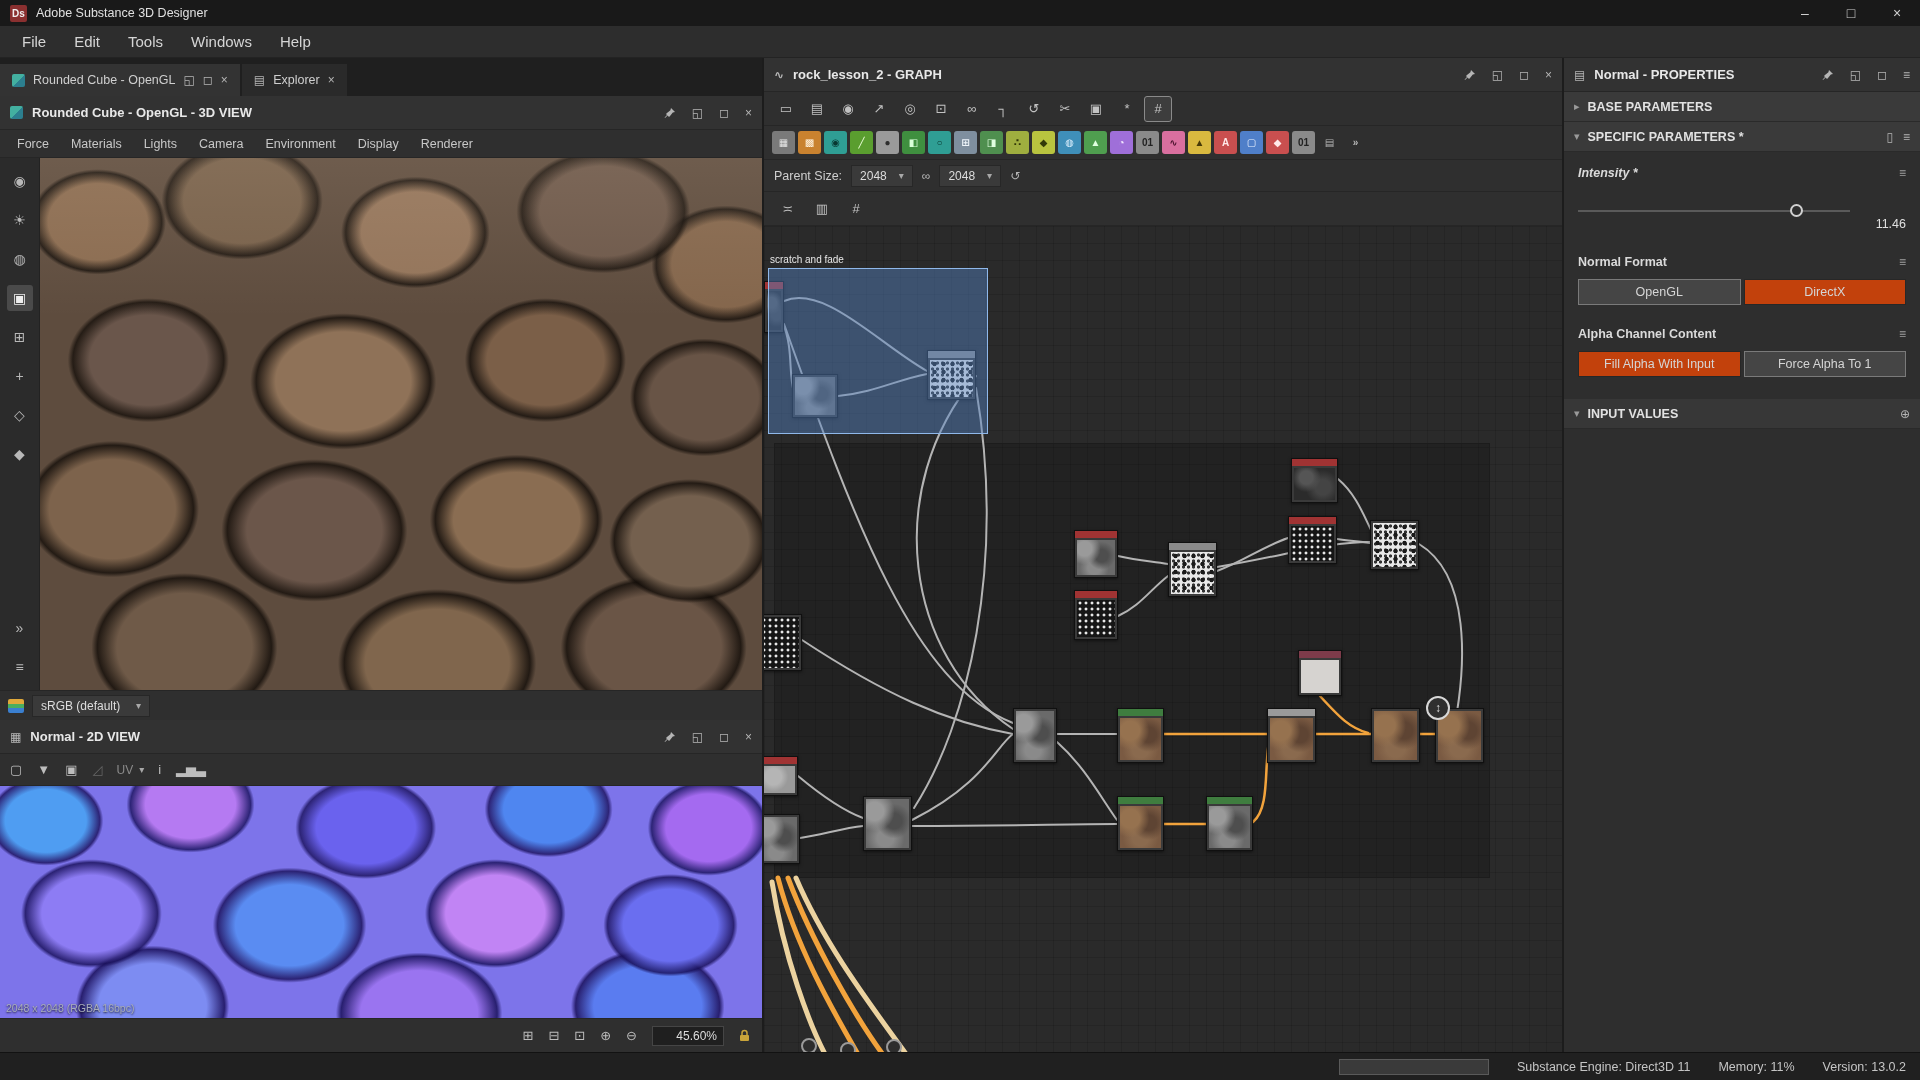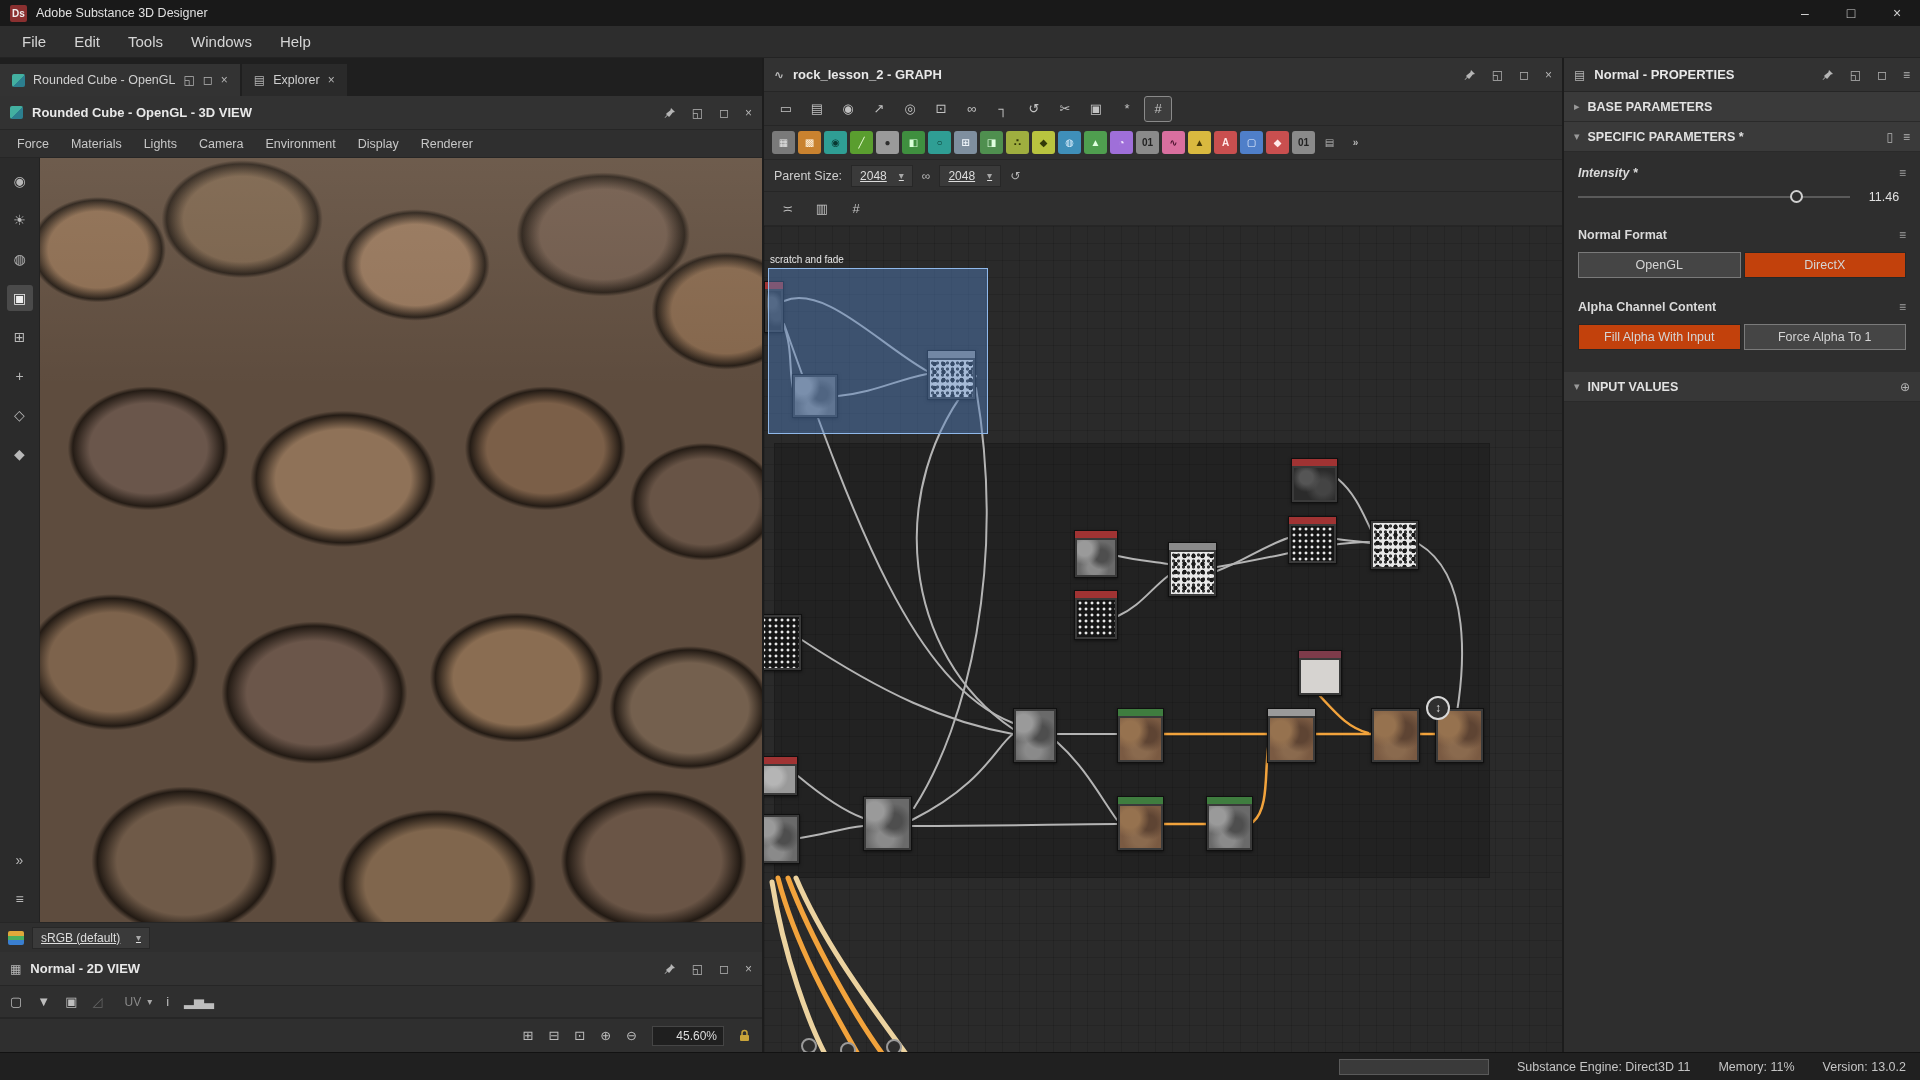--- a/index.html
+++ b/index.html
@@ -56,29 +56,29 @@
       radial-gradient(150px 115px at 38% 70%, #6b564a 0 45%, rgba(15,10,6,.74) 58%, transparent 62%),
       radial-gradient(140px 105px at 66% 68%, #8a6d52 0 45%, rgba(15,10,6,.74) 58%, transparent 62%),
       radial-gradient(130px 100px at 90% 72%, #74604e 0 45%, rgba(15,10,6,.74) 58%, transparent 62%),
       radial-gradient(150px 120px at 20% 92%, #6f5a48 0 45%, rgba(15,10,6,.76) 58%, transparent 62%),
       radial-gradient(160px 120px at 55% 95%, #80664d 0 45%, rgba(15,10,6,.76) 58%, transparent 62%),
       radial-gradient(150px 115px at 85% 92%, #6a5546 0 45%, rgba(15,10,6,.76) 58%, transparent 62%);
   }
 
   .colorspace-bar { height:30px; background:#2f2f2f; border-top:1px solid #262626; display:flex; align-items:center; gap:8px; padding:0 8px; flex:none; }
   .srgb-icon { width:16px; height:14px; border-radius:2px; background:linear-gradient(180deg,#e0a83a 0 34%,#4aae5f 34% 67%,#3a7fd0 67%); }
-  .select { height:22px; background:#3a3a3a; border:1px solid #272727; display:inline-flex; align-items:center; justify-content:space-between; gap:12px; padding:0 8px; font-size:12px; color:#ddd; min-width:118px;text-decoration:underline; }
+  .select { height:22px; background:#3a3a3a; border:1px solid #272727; display:inline-flex; align-items:center; justify-content:space-between; gap:12px; padding:0 8px; font-size:12px; color:#ddd; min-width:118px; }
   .select.small { min-width:58px; }
   .caret { font-size:10px; color:#a8a8a8; }
 
   .toolbar2d { height:32px; background:#2f2f2f; border-bottom:1px solid #262626; display:flex; align-items:center; gap:14px; padding:0 10px; flex:none; }
   .iconrow { display:flex; align-items:center; gap:15px; }
   .tb-icon { color:#bdbdbd; font-size:13px; }
   .tb-icon.disabled { color:#666; }
-  .uv-dd { display:flex; align-items:center; gap:6px; color:#8a8a8a; font-size:12px;margin-left:8px; }
+  .uv-dd { display:flex; align-items:center; gap:6px; color:#8a8a8a; font-size:12px; }
 
   .normal-canvas { height:232px; flex:none; position:relative; overflow:hidden;
     background-color:#7d74ea;
     background-image:
       radial-gradient(90px 70px at 6% 15%, #4f9df2 0 45%, rgba(25,16,90,.8) 60%, transparent 64%),
       radial-gradient(100px 75px at 25% 8%, #b57af2 0 45%, rgba(25,16,90,.8) 60%, transparent 64%),
       radial-gradient(110px 80px at 48% 18%, #6a62ee 0 45%, rgba(25,16,90,.8) 60%, transparent 64%),
       radial-gradient(100px 75px at 72% 10%, #4f86f0 0 45%, rgba(25,16,90,.8) 60%, transparent 64%),
       radial-gradient(95px 75px at 93% 18%, #a46af0 0 45%, rgba(25,16,90,.8) 60%, transparent 64%),
       radial-gradient(110px 85px at 12% 55%, #8d7cf4 0 45%, rgba(25,16,90,.82) 60%, transparent 64%),
@@ -140,21 +140,21 @@
   .sec-header { height:30px; background:#3a3a3a; border-bottom:1px solid #2a2a2a; display:flex; align-items:center; gap:8px; padding:0 10px; font-weight:bold; font-size:12.5px; color:#e2e2e2; flex:none; }
   .sec-header.input-values { margin-top:14px; background:#373737; }
   .chev { color:#9a9a9a; font-size:11px; }
   .sec-icons { margin-left:auto; display:flex; gap:10px; color:#b0b0b0; font-weight:normal; font-size:12px; }
   .prop-label-row { display:flex; align-items:center; padding:14px 14px 6px; font-size:12.5px; color:#dadada; font-weight:bold; }
   .prop-label-row .ham { margin-left:auto; color:#a0a0a0; font-weight:normal; }
   .italic { font-style:italic; }
   .slider-row { display:flex; align-items:center; gap:12px; padding:4px 14px 10px; }
   .slider-track { flex:1; height:2px; background:#5a5a5a; position:relative; }
   .slider-knob { position:absolute; left:78%; top:-6px; width:13px; height:13px; border-radius:50%; background:#2e2e2e; border:2px solid #d0d0d0; }
-  .slider-value { width:44px; text-align:center; font-size:12.5px; color:#e0e0e0; }
+  .slider-value { width:44px; text-align:right; font-size:12.5px; color:#e0e0e0;margin-top:27px; }
   .btn-row { display:flex; gap:3px; padding:4px 14px 8px; }
   .seg-btn { flex:1; height:26px; background:#c2410c; border:1px solid #272727; color:#d5d5d5; font-size:12.5px; font-family:inherit; }
   .seg-btn.active { background:#454545; border-color:#7a7a7a; }
 
   
   .statusbar { height:28px; background:#202020; border-top:1px solid #121212; display:flex; align-items:center; justify-content:flex-end; gap:28px; padding:0 14px; font-size:12.5px; color:#c5c5c5; flex:none; }
   .progress { width:150px; height:16px; background:#3a3a3a; border:1px solid #5a5a5a; }
 </style>
 </head>
 <body>
@@ -272,20 +272,23 @@
         <div class="uv-dd">
           <span>UV</span>
           <span class="caret">▾</span>
         </div>
         <span class="iconrow" id="tb2d-right">
             <span class="tb-icon">i</span>
             <span class="tb-icon">▂▅▃</span>
           </span>
       </div>
 
+      <div class="normal-canvas">
+        <span class="res-label">2048 x 2048 (RGBA 16bpc)</span>
+      </div>
 
       <div class="bar2d">
         <span class="iconrow" id="b2d-icons" style="margin-left:auto">
             <span class="tb-icon">⊞</span>
             <span class="tb-icon">⊟</span>
             <span class="tb-icon">⊡</span>
             <span class="tb-icon">⊕</span>
             <span class="tb-icon">⊖</span>
           </span>
         <input class="zoom-input" value="45.60%" style="">

